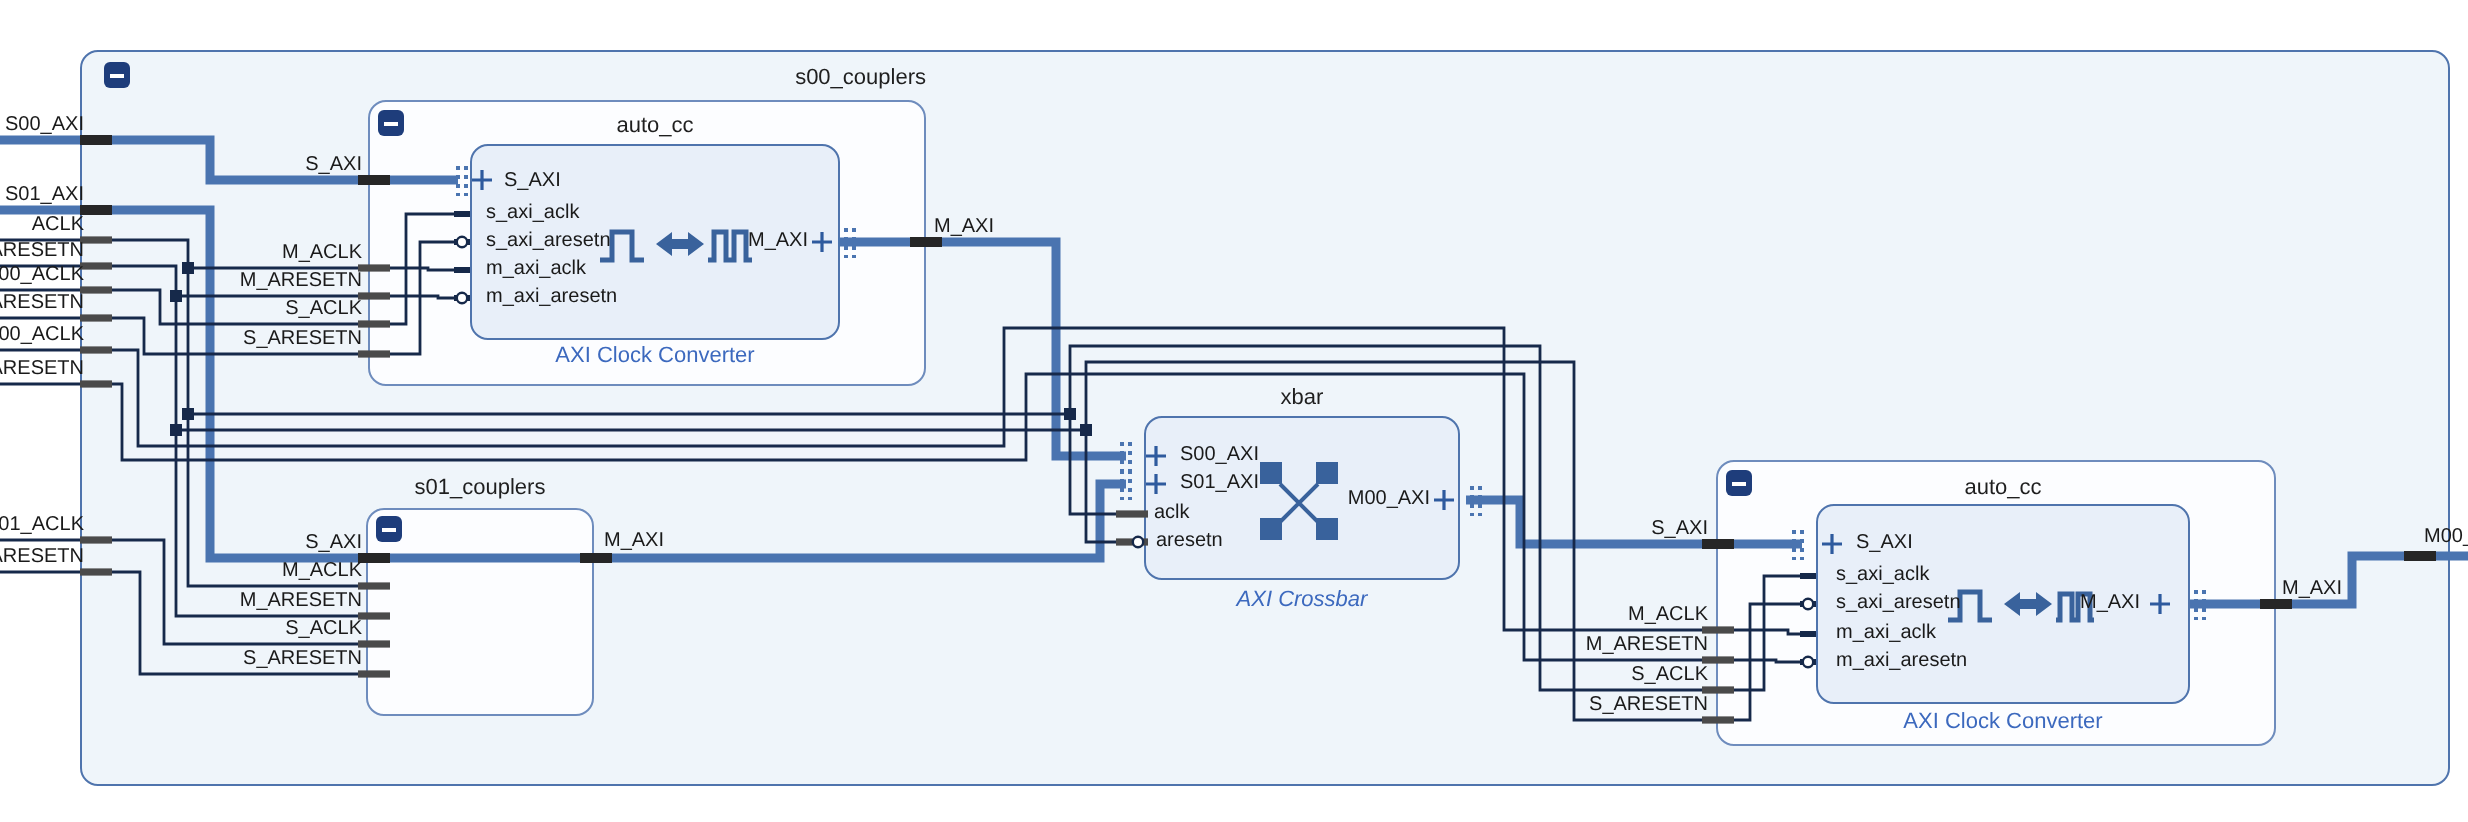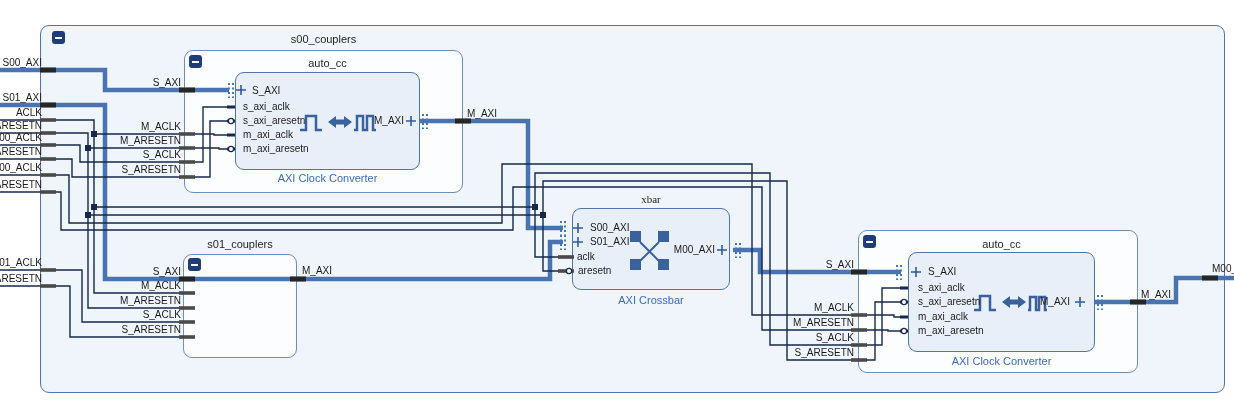--- a/index.html
+++ b/index.html
@@ -214,21 +214,21 @@
   <div class="lbl r" style="left:-48px;top:120px;width:90px;">ARESETN</div>
   <div class="lbl r" style="left:-48px;top:132px;width:90px;">S00_ACLK</div>
   <div class="lbl r" style="left:-48px;top:146px;width:90px;">ARESETN</div>
   <div class="lbl r" style="left:-48px;top:162px;width:90px;">M00_ACLK</div>
   <div class="lbl r" style="left:-48px;top:179px;width:90px;">ARESETN</div>
   <div class="lbl r" style="left:-48px;top:257px;width:90px;">S01_ACLK</div>
   <div class="lbl r" style="left:-48px;top:273px;width:90px;">ARESETN</div>
 
   <div class="lbl" style="left:1212px;top:263px;width:60px;">M00_</div>
 
-  <div class="lbl c title" style="left:184px;top:33px;width:279px;">s00_couplers</div>
+  <div class="lbl c title" style="left:184px;top:33px;width:279px;text-align:right;">s00_couplers</div>
   <div class="lbl r" style="left:91px;top:77px;width:90px;">S_AXI</div>
   <div class="lbl r" style="left:91px;top:121px;width:90px;">M_ACLK</div>
   <div class="lbl r" style="left:91px;top:135px;width:90px;">M_ARESETN</div>
   <div class="lbl r" style="left:91px;top:149px;width:90px;">S_ACLK</div>
   <div class="lbl r" style="left:91px;top:164px;width:90px;">S_ARESETN</div>
   <div class="lbl" style="left:467px;top:108px;width:60px;">M_AXI</div>
 
   <div class="lbl c title" style="left:235px;top:57px;width:185px;">auto_cc</div>
   <div class="lbl" style="left:252px;top:85px;">S_AXI</div>
   <div class="lbl" style="left:243px;top:101px;">s_axi_aclk</div>
@@ -239,27 +239,27 @@
   <div class="lbl c blue" style="left:235px;top:172px;width:185px;">AXI Clock Converter</div>
 
   <div class="lbl c title" style="left:183px;top:238px;width:114px;">s01_couplers</div>
   <div class="lbl r" style="left:91px;top:266px;width:90px;">S_AXI</div>
   <div class="lbl r" style="left:91px;top:280px;width:90px;">M_ACLK</div>
   <div class="lbl r" style="left:91px;top:295px;width:90px;">M_ARESETN</div>
   <div class="lbl r" style="left:91px;top:309px;width:90px;">S_ACLK</div>
   <div class="lbl r" style="left:91px;top:324px;width:90px;">S_ARESETN</div>
   <div class="lbl" style="left:302px;top:265px;width:60px;">M_AXI</div>
 
-  <div class="lbl c title" style="left:572px;top:193px;width:158px;font-family:Liberation Serif, serif;">xbar</div>
+  <div class="lbl c title" style="left:572px;top:193px;width:158px;">xbar</div>
   <div class="lbl" style="left:590px;top:222px;">S00_AXI</div>
   <div class="lbl" style="left:590px;top:236px;">S01_AXI</div>
   <div class="lbl" style="left:577px;top:251px;">aclk</div>
   <div class="lbl" style="left:578px;top:265px;">aresetn</div>
   <div class="lbl r" style="left:655px;top:244px;width:60px;text-align:right;">M00_AXI</div>
-  <div class="lbl c blue" style="left:572px;top:294px;width:158px;">AXI Crossbar</div>
+  <div class="lbl c blue" style="left:572px;top:294px;width:158px;font-style:italic;">AXI Crossbar</div>
 
   <div class="lbl r" style="left:764px;top:259px;width:90px;">S_AXI</div>
   <div class="lbl r" style="left:764px;top:302px;width:90px;">M_ACLK</div>
   <div class="lbl r" style="left:764px;top:317px;width:90px;">M_ARESETN</div>
   <div class="lbl r" style="left:764px;top:332px;width:90px;">S_ACLK</div>
   <div class="lbl r" style="left:764px;top:347px;width:90px;">S_ARESETN</div>
   <div class="lbl" style="left:1141px;top:289px;width:60px;">M_AXI</div>
 
   <div class="lbl c title" style="left:908px;top:238px;width:187px;">auto_cc</div>
   <div class="lbl" style="left:928px;top:266px;">S_AXI</div>

